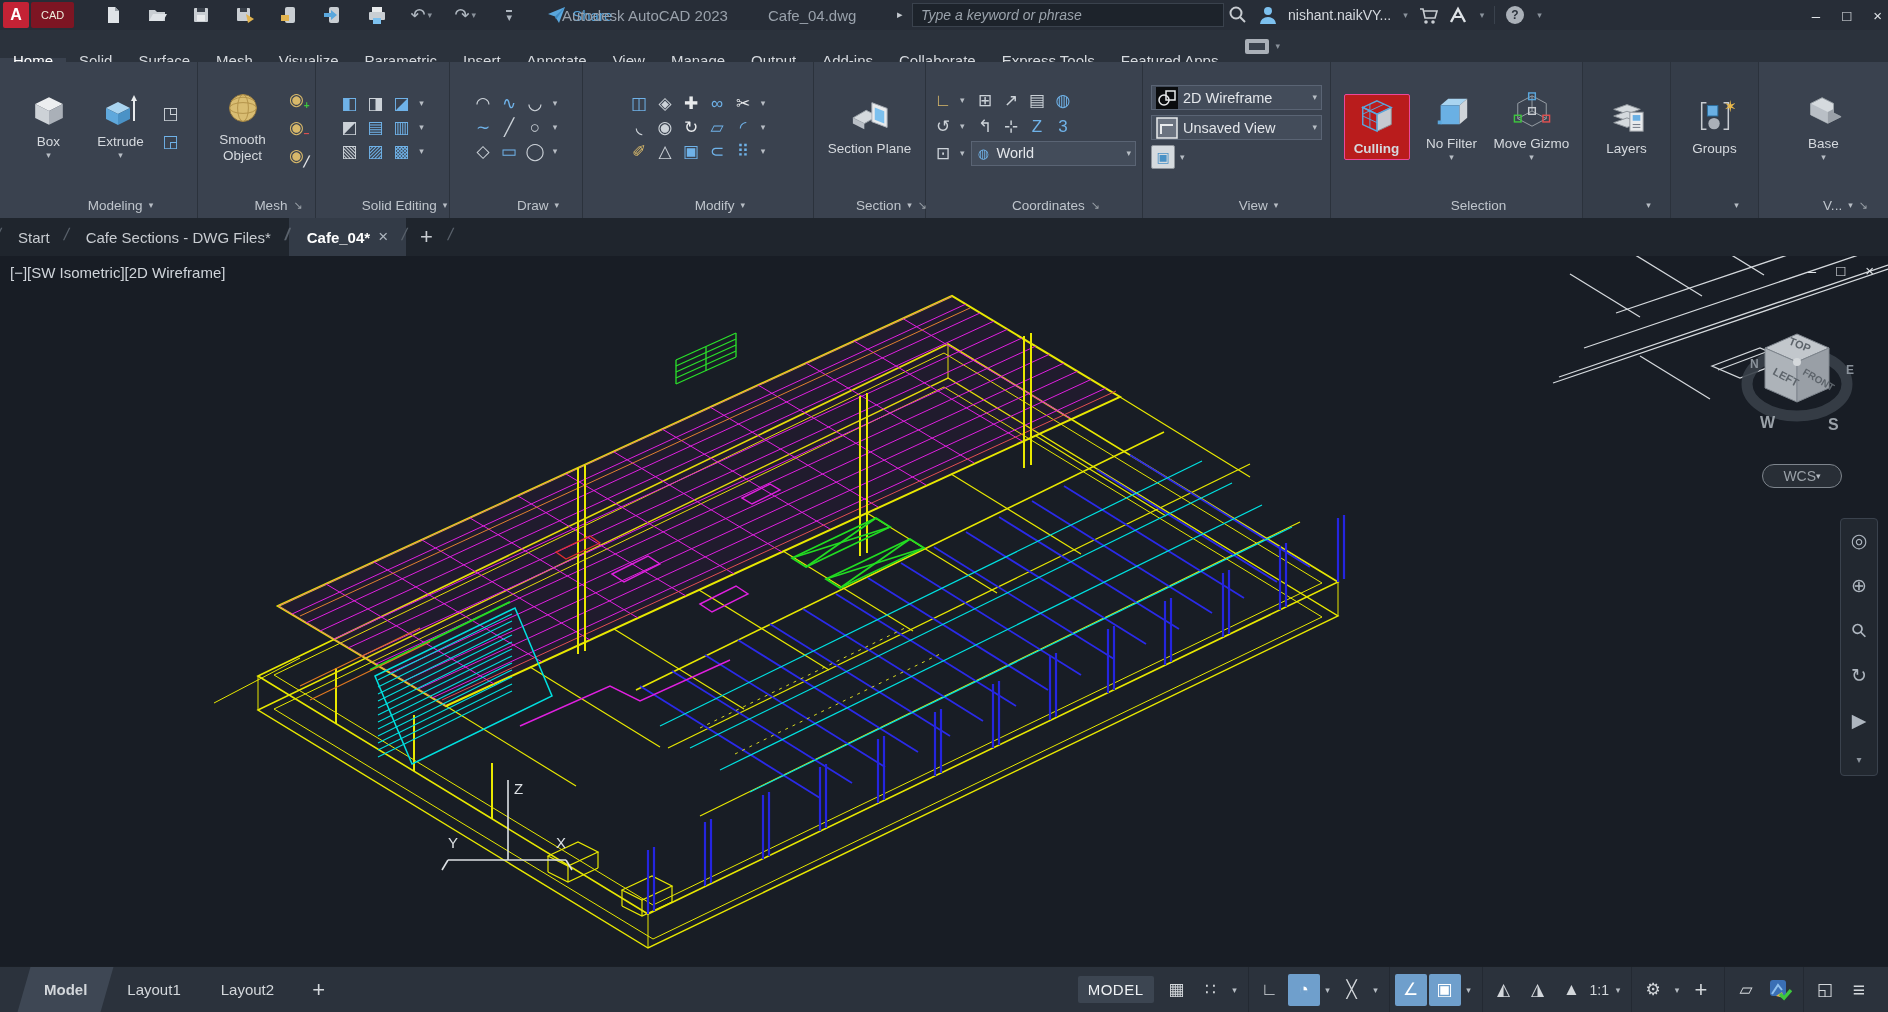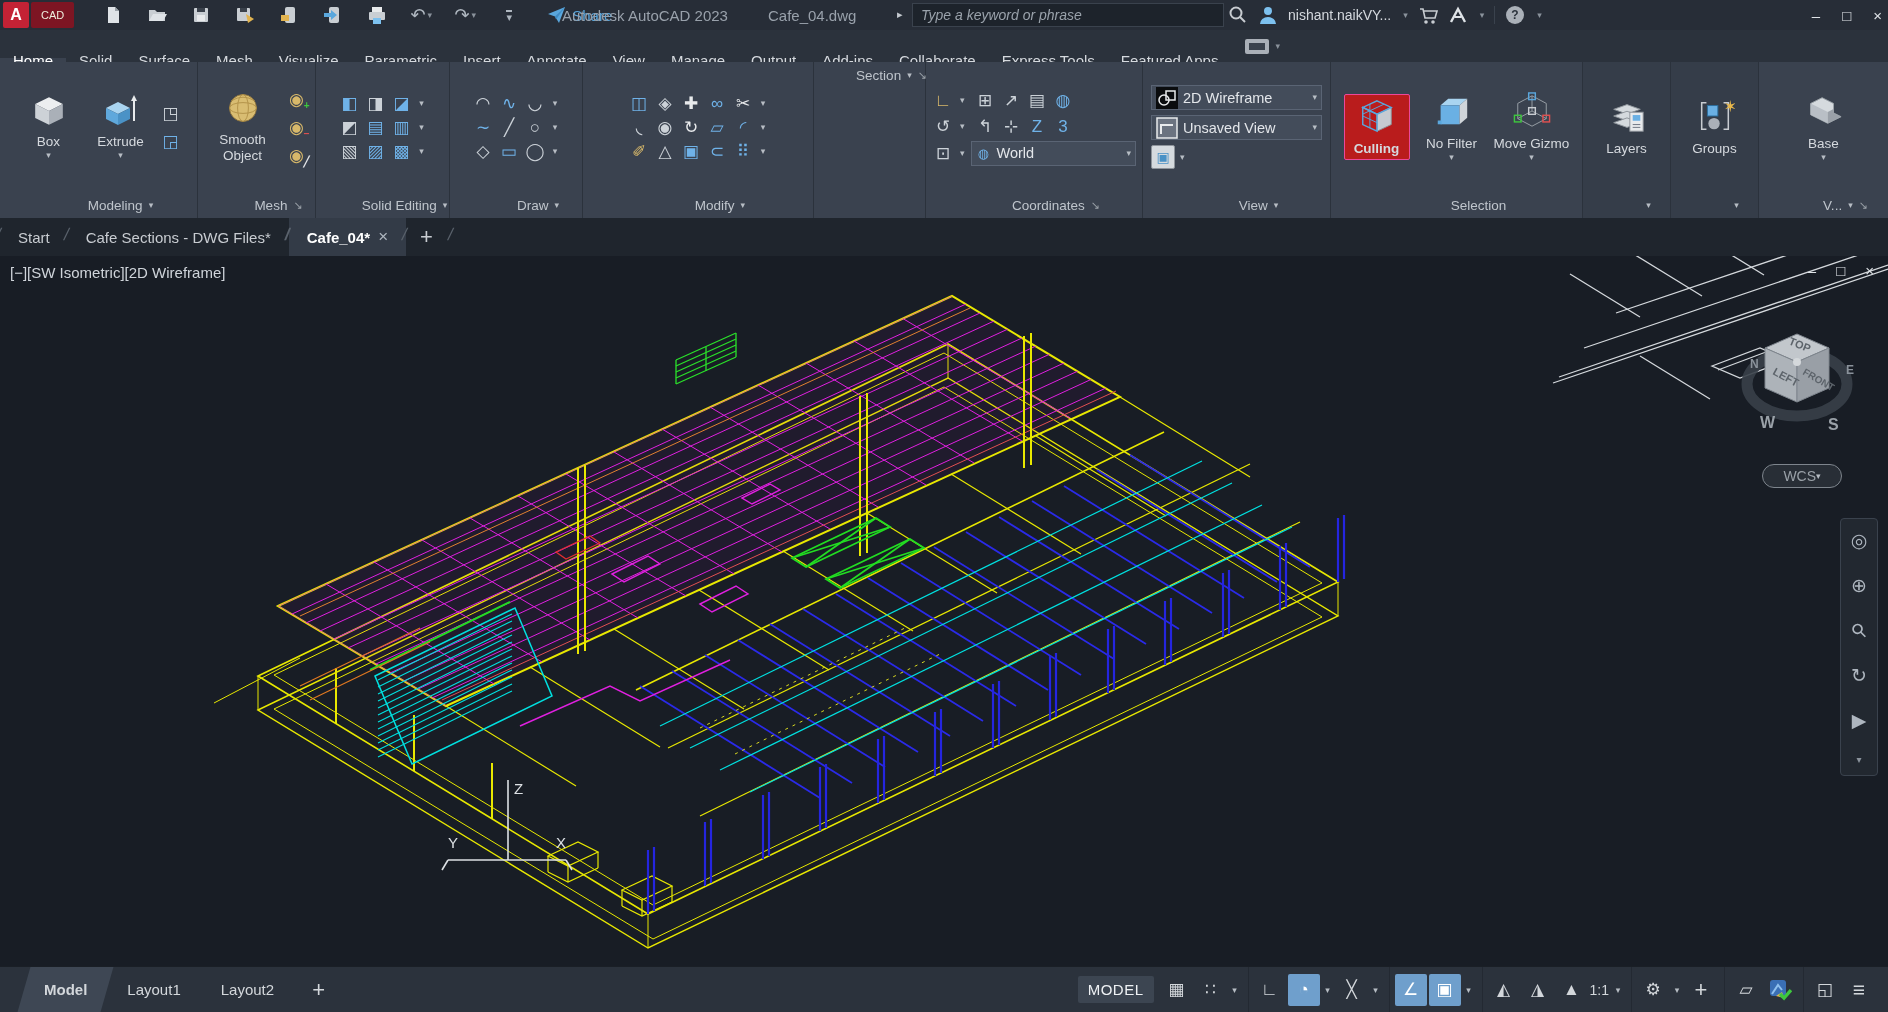--- a/index.html
+++ b/index.html
@@ -440,20 +440,31 @@
           <span class="dar">▾</span>
         </div>
       </div>
       <div class="plabel">
         <span>Modify</span>
           <span class="dar">▾</span>
       </div>
     </div>
 
     <div class="rpanel" style="width:112px">
+      <div class="pbody">
+        <div class="rbig" style="width:86px">
+          <span><svg width="44" height="38" viewBox="0 0 44 40">
+                <polygon points="4,22 18,14 30,20 16,28" fill="#d5dade" stroke="#9aa1a8"></polygon>
+                <polygon points="4,22 16,28 16,34 4,28" fill="#b9bfc6"></polygon>
+                <polygon points="24,6 40,12 40,32 24,26" fill="#e8eaec" stroke="#aab0b8"></polygon>
+                <polygon points="27,11 37,15 37,28 27,24" fill="#7cc0ee"></polygon>
+              </svg></span>
+          <span class="blabel">Section Plane</span>
+        </div>
+      </div>
       <div class="plabel">
         <span>Section</span>
           <span class="dar">▾</span>
           <span class="flyout">↘</span>
       </div>
     </div>
 
     <div class="rpanel" style="width:217px">
       <div class="pbody" style="flex-direction:column;align-items:stretch;gap:2px;">
         <div class="igrid g5c" style="justify-items:start;">

